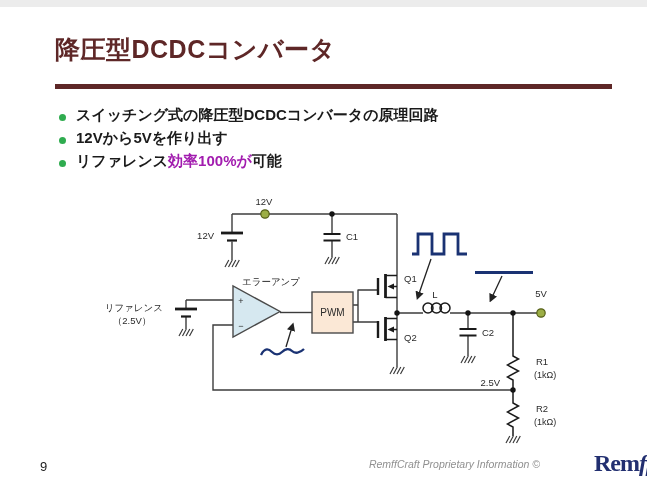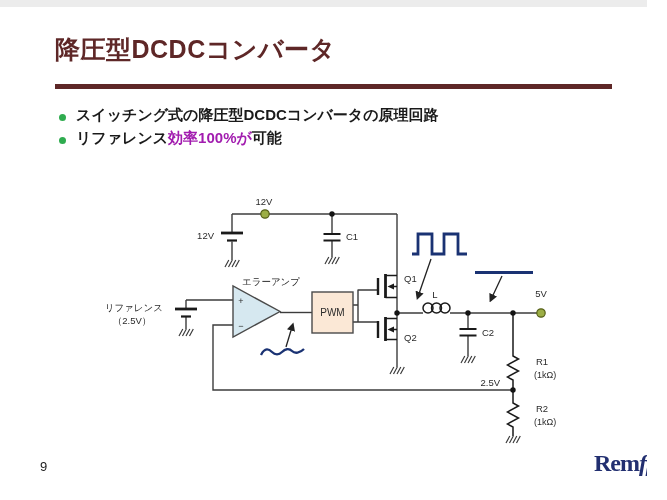--- a/index.html
+++ b/index.html
@@ -35,20 +35,24 @@
 <div class="slide">
   <div class="top-band"></div>
 
   <div class="title">降圧型DCDCコンバータ</div>
   <div class="rule"></div>
 
   <div class="bullets">
     <div class="bullet-row">
       <span class="bullet-dot"></span>
       <span>スイッチング式の降圧型DCDCコンバータの原理回路</span>
+    </div>
+    <div class="bullet-row">
+      <span class="bullet-dot"></span>
+      <span>12Vから5Vを作り出す</span>
     </div>
     <div class="bullet-row">
       <span class="bullet-dot"></span>
       <span><span>リファレンス</span><span class="hl">効率100%が</span><span>可能</span></span>
     </div>
   </div>
 
   <svg class="circuit" width="480" height="270" viewBox="0 0 480 270">
     <defs>
       <g id="gnd" stroke="#3c3c3c" stroke-width="1.2" fill="none">
@@ -166,14 +170,15 @@
     <text x="451" y="107" text-anchor="middle">5V</text>
     <text x="392" y="146">C2</text>
     <text x="410" y="196" text-anchor="end">2.5V</text>
     <text x="446" y="175">R1</text>
     <text class="small" x="444" y="188">(1kΩ)</text>
     <text x="446" y="222">R2</text>
     <text class="small" x="444" y="235">(1kΩ)</text>
   </svg>
 
   <div class="pagenum">9</div>
+  <div class="footer">RemffCraft Proprietary  Information ©</div>
   <div class="logo"><span>Rem</span><span class="ff">ff</span></div>
 </div>
 
 </body></html>

